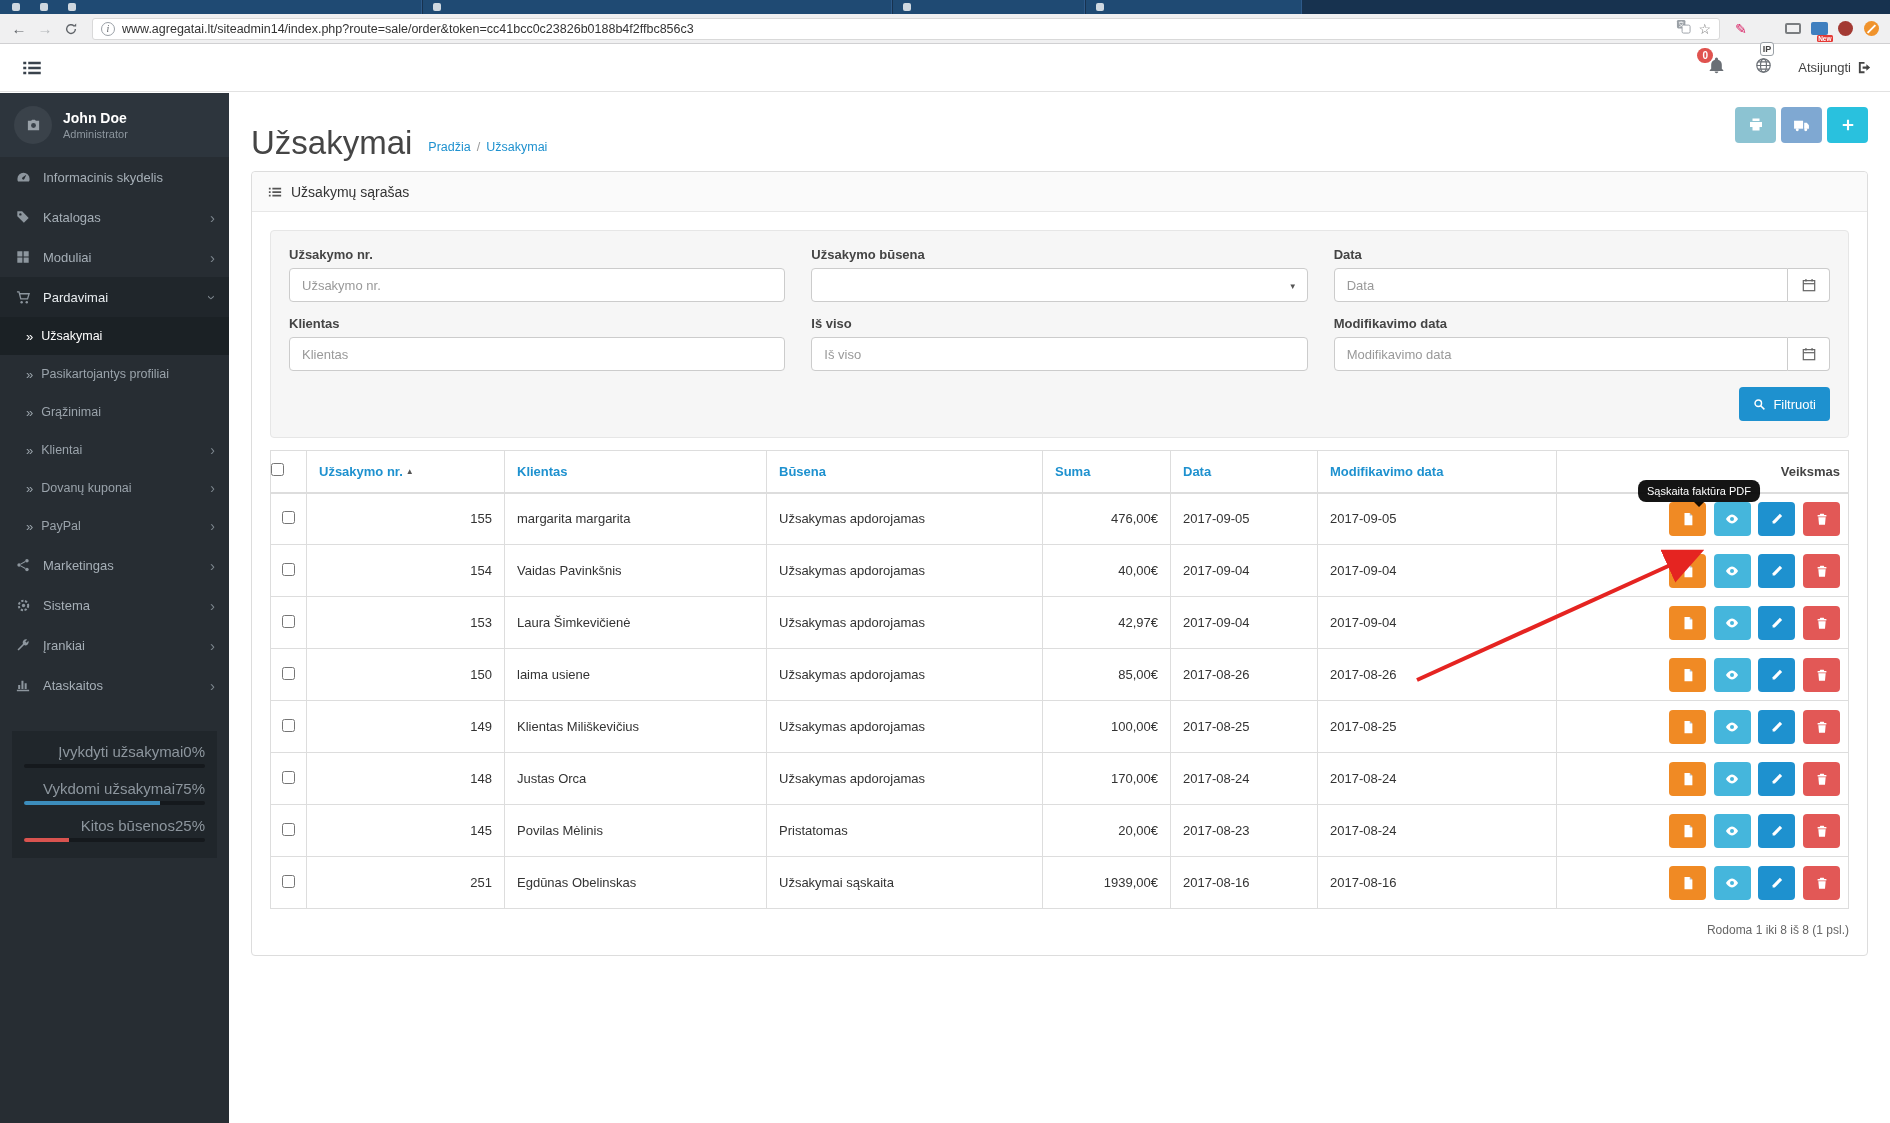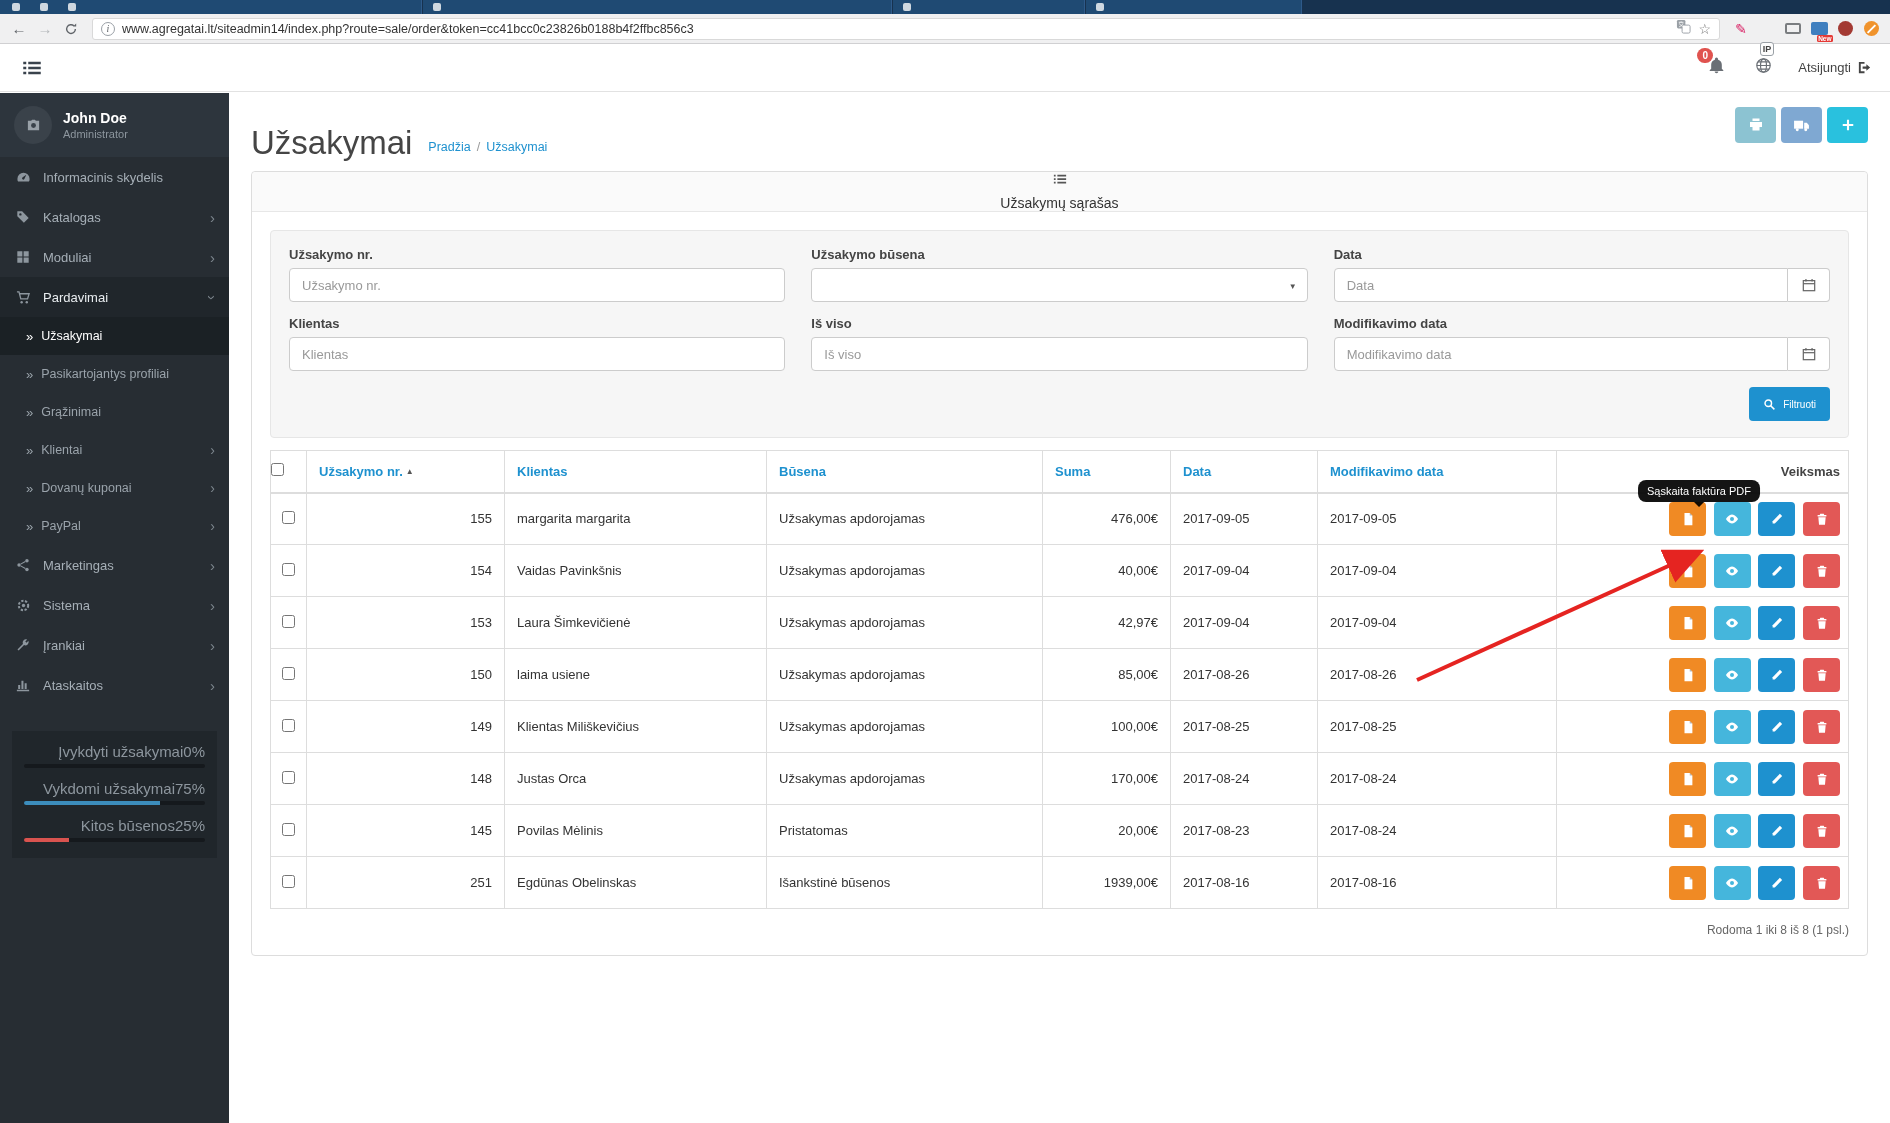--- a/index.html
+++ b/index.html
@@ -64,35 +64,35 @@
   .page-title { font-size: 33px; font-weight: 400; color: #454545; line-height: 1.1; }
   .breadcrumb { margin: 0 0 7px 16px; font-size: 12.5px; color: #999; display: flex; gap: 6px; }
   .breadcrumb a { color: #1e91cf; text-decoration: none; }
   .header-buttons { margin-left: auto; align-self: flex-start; display: flex; gap: 5px; margin-top: 2px; }
   .hbtn { width: 41px; height: 36px; border-radius: 4px; display: flex; align-items: center; justify-content: center; border: none; cursor: pointer; }
   .hbtn-invoice { background: #8cc3d2; }
   .hbtn-shipping { background: #7fa8d2; }
   .hbtn-add { background: #29c1de; }
 
   .panel { border: 1px solid #ddd; border-radius: 4px; margin-top: 10px; background: #fff; }
-  .panel-heading { height: 40px; background: #fafafa; border-bottom: 1px solid #e7e7e7; display: flex; align-items: center; gap: 9px; padding: 0 16px; font-size: 14px; color: #333; border-radius: 4px 4px 0 0; flex-direction: column; }
+  .panel-heading { height: 40px; background: #fafafa; border-bottom: 1px solid #e7e7e7; display: flex; align-items: center; gap: 9px; padding: 0 16px; font-size: 14px; color: #333; border-radius: 4px 4px 0 0; }
   .panel-body { padding: 18px; }
 
   .well { background: #f6f6f6; border: 1px solid #e6e6e6; border-radius: 4px; padding: 16px 18px; }
   .filter-grid { display: grid; grid-template-columns: 1fr 1fr 1fr; column-gap: 26px; row-gap: 14px; }
   .fgroup label { display: block; font-size: 13px; font-weight: bold; color: #444; margin-bottom: 6px; }
   .fcontrol { display: flex; }
   .form-input { width: 100%; height: 34px; border: 1px solid #ccc; border-radius: 4px; padding: 0 12px; font-size: 13px; color: #555; background: #fff; outline: none; }
   .form-input::placeholder { color: #999; opacity: 1; }
   .with-addon .form-input { border-radius: 4px 0 0 4px; }
   .addon { width: 42px; height: 34px; min-width: 42px; border: 1px solid #ccc; border-left: none; border-radius: 0 4px 4px 0; background: #fff; display: flex; align-items: center; justify-content: center; cursor: pointer; }
   .select-box { position: relative; width: 100%; height: 34px; border: 1px solid #ccc; border-radius: 4px; background: #fff; cursor: pointer; }
   .select-caret { position: absolute; right: 10px; top: 13px; font-size: 8px; color: #555; }
   .filter-actions { grid-column: 3; display: flex; justify-content: flex-end; margin-top: 2px; }
-  .btn-filter { height: 34px; background: #1e91cf; color: #fff; border: none; border-radius: 4px; padding: 0 14px; display: flex; align-items: center; gap: 7px; font-size: 10px; cursor: pointer; }
+  .btn-filter { height: 34px; background: #1e91cf; color: #fff; border: none; border-radius: 4px; padding: 0 14px; display: flex; align-items: center; gap: 7px; font-size: 13px; cursor: pointer; }
 
   table.orders { width: 100%; border-collapse: collapse; table-layout: fixed; margin-top: 12px; font-size: 13px; color: #333; }
   .orders th, .orders td { border: 1px solid #ddd; padding: 0 12px; }
   .orders th { height: 42px; font-weight: bold; text-align: left; border-bottom-width: 2px; background: #fff; }
   .orders td { height: 52px; }
   .th-link { color: #1e91cf; cursor: pointer; }
   .sort-caret { font-size: 8px; color: #555; margin-left: 3px; vertical-align: 2px; }
   .c-cb { text-align: center; padding: 0 !important; }
   .c-nr, .c-sum { text-align: right; }
   .c-act { text-align: right; padding-right: 8px !important; }
@@ -718,21 +718,21 @@
         <svg viewBox="0 0 16 16" width="14" height="14">
                         <path fill="#fff" d="M6 2h4l.6 1.5H13V5H3V3.5h2.4zM3.8 6h8.4l-.8 8.5H4.6z"></path>
                       </svg>
       </button>
     </td>
   </tr>
                 <tr>
     <td class="c-cb"><input type="checkbox" style=""></td>
     <td class="c-nr">251</td>
     <td>Egdūnas Obelinskas</td>
-    <td>Išankstinė būsenos</td>
+    <td>Užsakymai sąskaita</td>
     <td class="c-sum">1939,00€</td>
     <td>2017-08-16</td>
     <td>2017-08-16</td>
     <td class="c-act">
       <button class="abtn abtn-pdf">
         <svg viewBox="0 0 16 16" width="14" height="14">
                         <path fill="#fff" d="M4 1h6l3 3v11H4z"></path>
                         <path fill="rgba(0,0,0,.28)" d="M10 1l3 3h-3z"></path>
                       </svg>
       </button>

